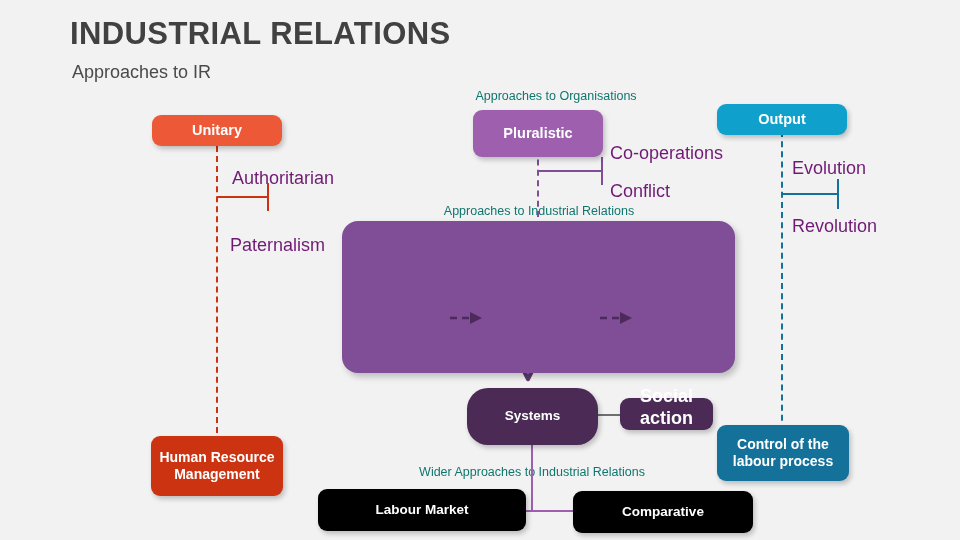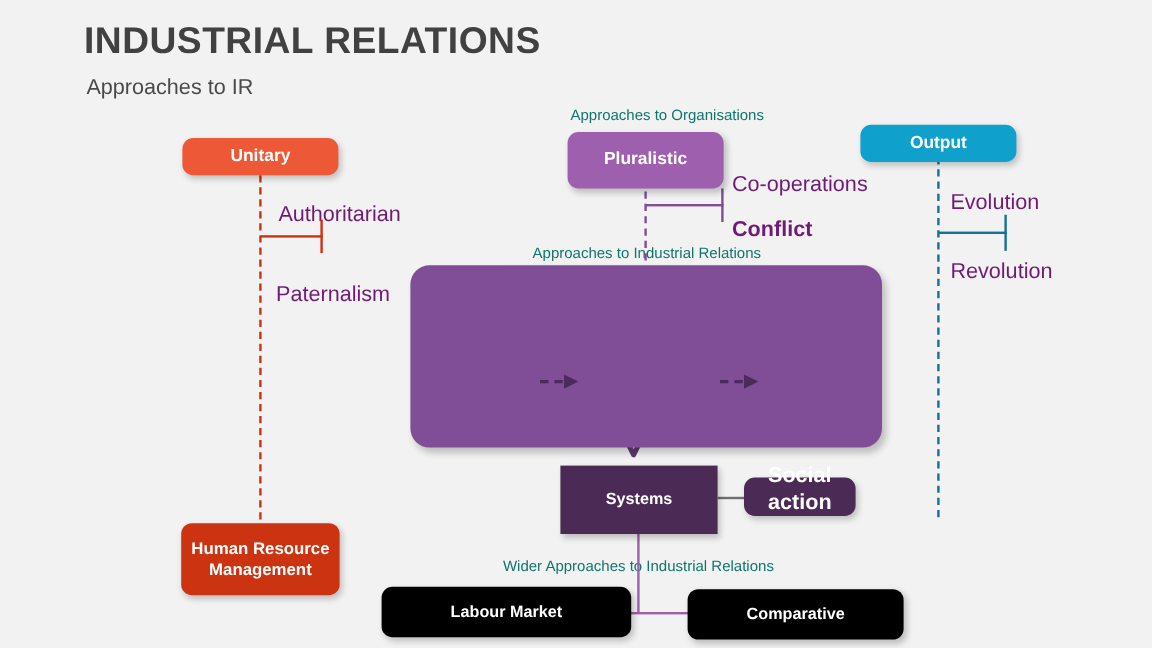--- a/index.html
+++ b/index.html
@@ -111,32 +111,38 @@
   </div>
 
   <div class="vline dash-v" style="left:505px; top:139px; height:78px; border-color:#7f4e96;"></div>
   <div class="hline solid-h" style="left:506px; top:170px; width:65px; border-color:#7f4e96;"></div>
   <div class="vline solid-v" style="left:569px; top:157px; height:28px; border-color:#7f4e96;"></div>
 
   <div class="node" style="left: 441px; top: 110px; width: 130px; height: 47px; font-size: 14.5px; background: rgb(157, 95, 174);" id="node-pluralistic">
     <span>Pluralistic</span>
   </div>
   <div class="caption" style="left:578px; top:143px;">Co-operations</div>
-  <div class="caption" style="left:578px; top:181px;font-weight:bold;">Conflict</div>
+  <div class="caption" style="left:578px; top:181px;">Conflict</div>
 
   <div class="vline dash-v" style="left:749px; top:131px; height:300px; border-color:#13719a;"></div>
   <div class="hline solid-h" style="left:750px; top:193px; width:57px; border-color:#13719a;"></div>
   <div class="vline solid-v" style="left:805px; top:179px; height:30px; border-color:#13719a;"></div>
 
   <div class="node" style="left: 685px; top: 104px; width: 130px; height: 31px; font-size: 14.5px; background: rgb(15, 160, 204);" id="node-marxist">
     <span>Output</span>
   </div>
   <div class="caption" style="left:760px; top:158px;">Evolution</div>
   <div class="caption" style="left:760px; top:216px;">Revolution</div>
 
+  <div class="node" style="left: 685px; top: 425px; width: 132px; height: 56px; font-size: 14px; background: rgb(19, 113, 154);" id="node-control">
+    <span>
+      <span>Control of the</span><br>
+      <span>labour process</span>
+    </span>
+  </div>
 
   <div id="main-box" style="background: rgb(127, 78, 150);"></div>
 
   <svg id="feedback-svg" viewBox="0 0 393 180">
     <path d="M 330 78 L 330 120 Q 330 138 312 138 L 205 138 Q 196 138 192 146 L 186 158 L 180 146 Q 176 138 167 138 L 88 138 Q 70 138 70 120 L 70 104" fill="none" stroke="#5d3a6e" stroke-width="4.2" stroke-linecap="round" stroke-linejoin="round"></path>
     <path d="M 70 92 L 63.5 106 L 76.5 106 Z" fill="#5d3a6e"></path>
   </svg>
 
   <div class="col-head" style="left:310px; top:250px; width:112px;">Input</div>
   <div class="col-head" style="left:450px; top:248px; width:112px;">Conversion</div>
@@ -154,21 +160,21 @@
     <g stroke="#4c2b5c" stroke-width="2.6" fill="none">
       <line x1="108" y1="97" x2="128" y2="97" stroke-dasharray="7,5"></line>
       <line x1="258" y1="97" x2="278" y2="97" stroke-dasharray="7,5"></line>
     </g>
     <path d="M 128 91 L 140 97 L 128 103 Z" fill="#4c2b5c"></path>
     <path d="M 278 91 L 290 97 L 278 103 Z" fill="#4c2b5c"></path>
   </svg>
 
   <div class="hline solid-h" style="left:566px; top:414px; width:34px; border-color:#6f6f6f; border-top-width:2px;"></div>
 
-  <div class="node" style="left: 435px; top: 388px; width: 131px; height: 57px; font-size: 13.5px; border-radius: 0; background: rgb(75, 43, 85);" id="node-systems">
+  <div class="node" style="left: 435px; top: 388px; width: 131px; height: 57px; font-size: 13.5px; border-radius: 21px; background: rgb(75, 43, 85);" id="node-systems">
     <span>Systems</span>
   </div>
   <div class="node" style="left: 588px; top: 398px; width: 93px; height: 32px; font-size: 18px; background: rgb(75, 43, 85); align-items: flex-end;" id="node-social-action">
     <span>Social action</span>
   </div>
 
   <div class="vline solid-v" style="left:499px; top:445px; height:66px; border-color:#9d5fae; border-left-width:2px;"></div>
   <div class="hline solid-h" style="left:466px; top:510px; width:76px; border-color:#9d5fae; border-top-width:2px;"></div>
 
   <div class="node" style="left: 286px; top: 489px; width: 208px; height: 42px; font-size: 13.5px; background: #000000;" id="node-labour-market">

